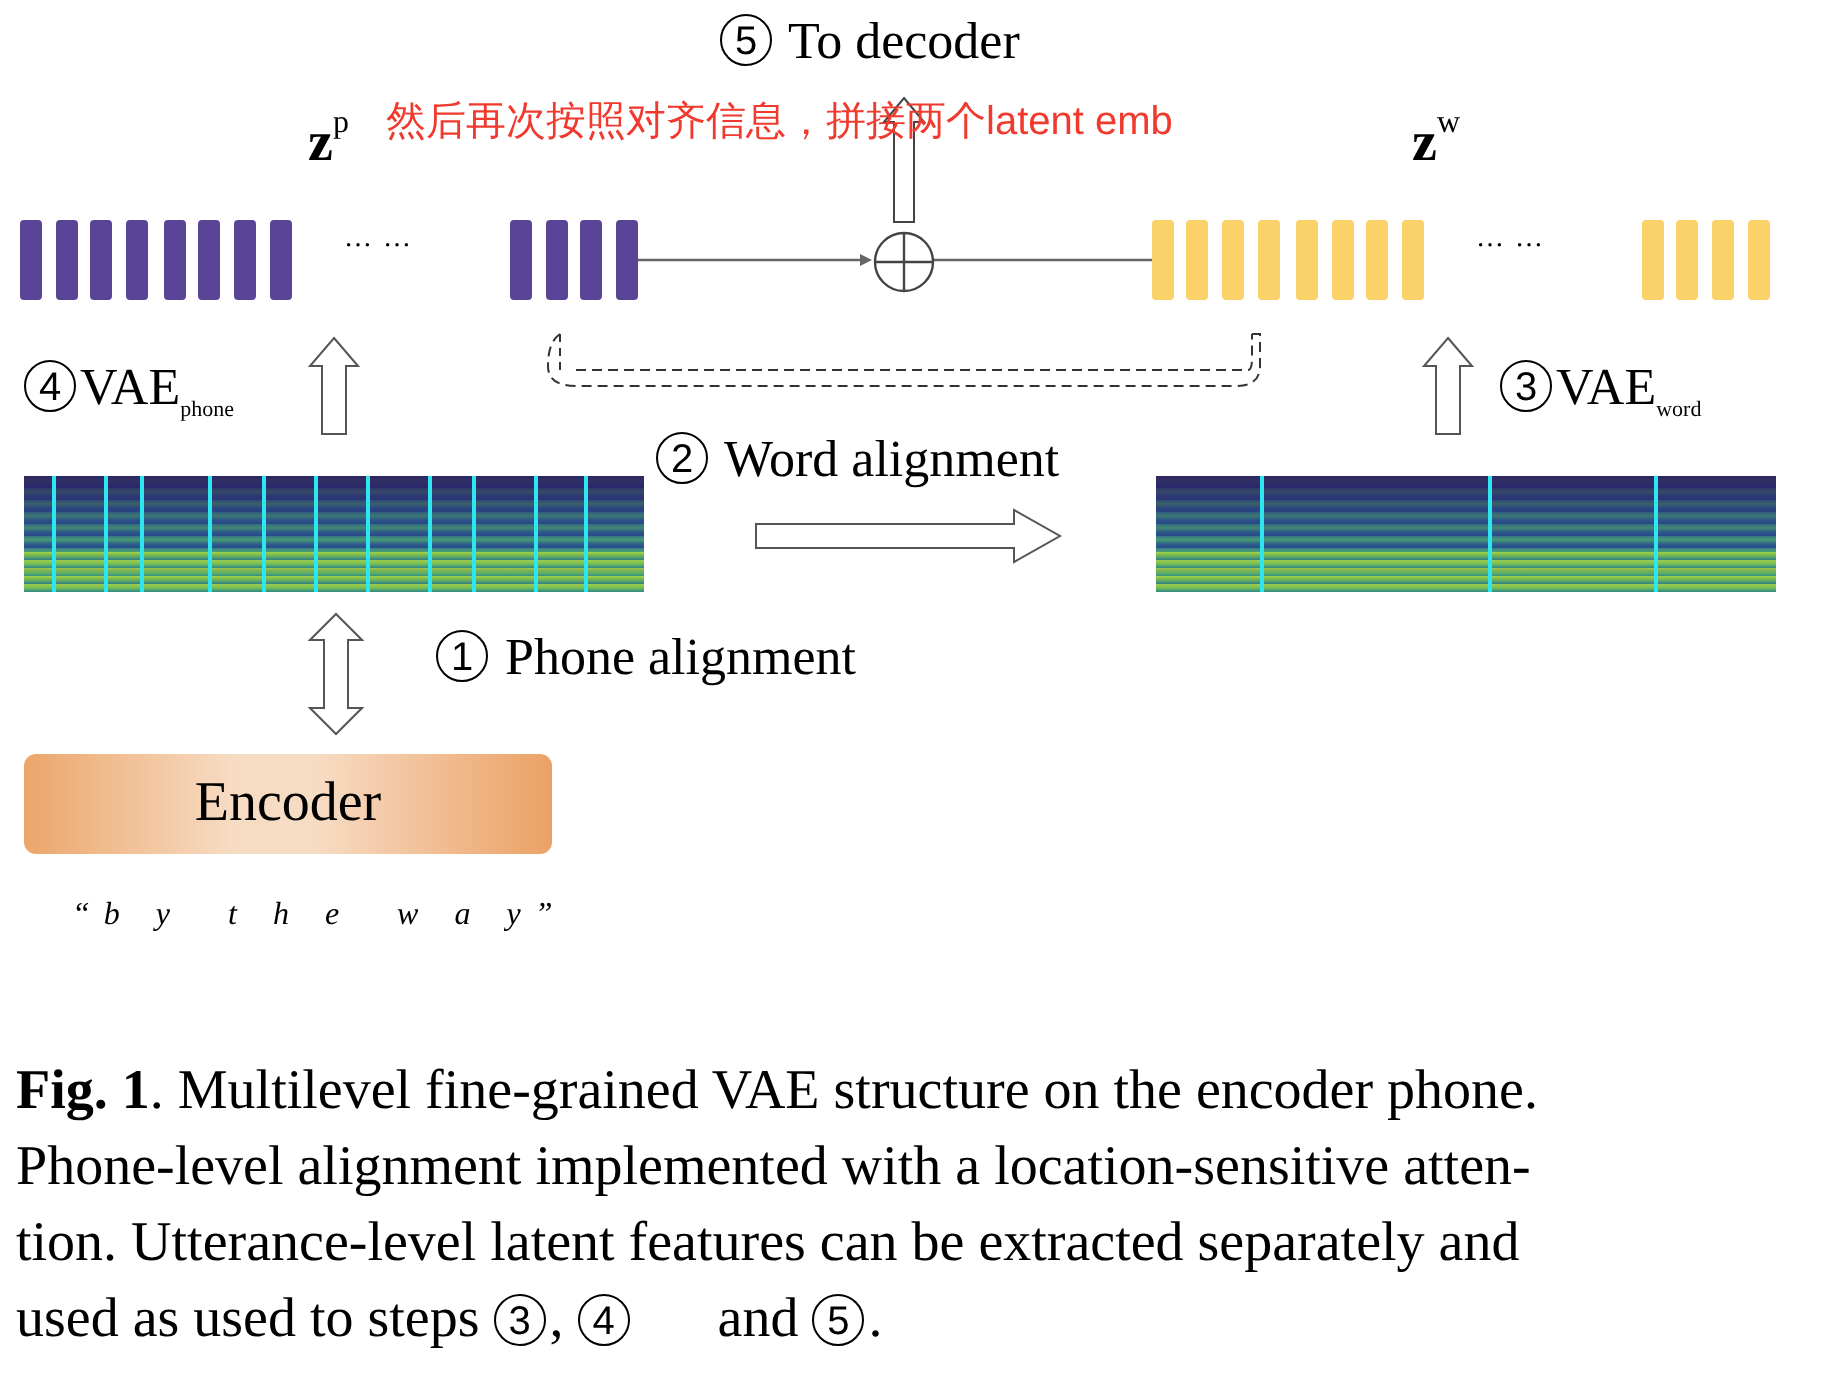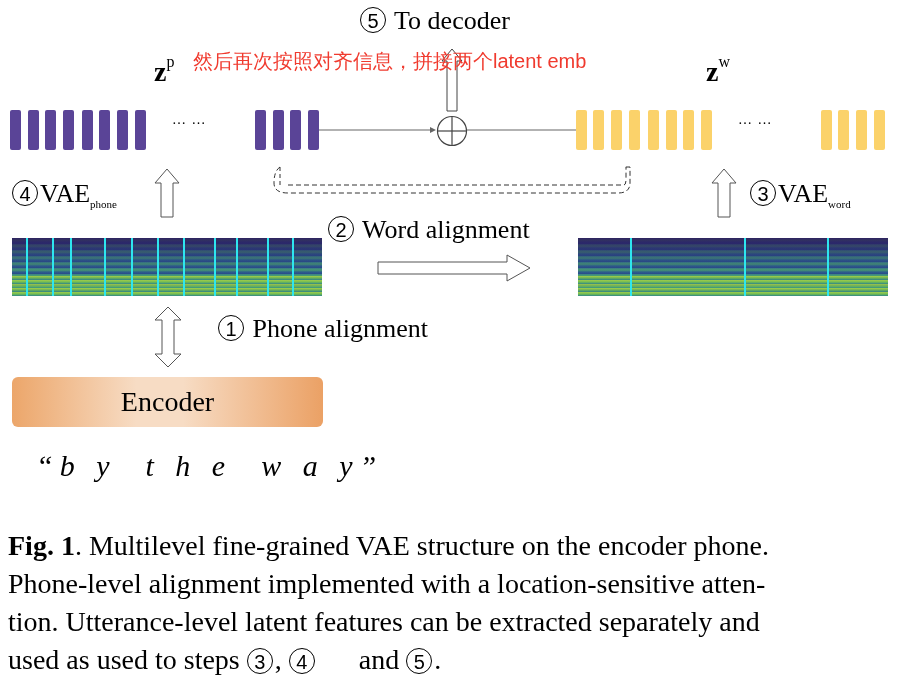--- a/index.html
+++ b/index.html
@@ -16,21 +16,21 @@
   .step { font-size:26px; white-space:nowrap; }
   .step sub { font-size:11px; }
   .spec { position:absolute; height:58px; overflow:hidden;
     background:
       linear-gradient(to bottom, rgba(44,20,90,0.85) 0%, rgba(40,60,120,0.4) 35%, rgba(0,0,0,0) 60%),
       repeating-linear-gradient(to bottom, #3a7f8a 0px, #4aa070 2px, #2e5f8f 4px, #2a4a8a 6px),
       #2b3f86; }
   .spec .hot { position:absolute; bottom:0; left:0; right:0; height:20px;
     background: repeating-linear-gradient(to bottom, #b9de3c 0px, #7cc64a 2px, #2f8e8a 4px); opacity:.8; }
   .spec .line { position:absolute; top:0; bottom:0; width:2px; background:#2ee6ef; }
-  .encoder { position:absolute; left:12px; top:377px; width:311px; height:50px; border-radius:6px;
+  .encoder { position:absolute; left:12px; top:377px; width:264px; height:50px; border-radius:6px;
     background: linear-gradient(to right, #eca66a 0%, #f7dcc4 40%, #f7dcc4 55%, #eba165 100%);
     text-align:center; line-height:50px; font-size:28px; }
   .caption { position:absolute; left:8px; top:527px; width:900px; font-size:28px; line-height:38px; }
   .caption b { font-weight:bold; }
 </style>
 </head>
 <body>
 
 <div class="abs step" style="left:360px; top:6px;">
   <span class="circ">5</span>
@@ -150,20 +150,20 @@
 <svg class="abs" style="left:154px; top:306px;" width="28" height="62" viewBox="0 0 28 62">
   <path d="M14 1 L27 14 L20 14 L20 48 L27 48 L14 61 L1 48 L8 48 L8 14 L1 14 Z" fill="#fff" stroke="#555" stroke-width="1"></path>
 </svg>
 <div class="abs step" style="left:194px; top:314px;margin-left:24px;">
   <span class="circ">1</span>
   <span>Phone alignment</span>
 </div>
 
 <div class="encoder">Encoder</div>
 
-<div class="abs" style="left:36px; top:449px; font-size:30px; font-style:italic; letter-spacing:7px; white-space:pre;">“b y  t h e  w a y”</div>
+<div class="abs" style="left:36px; top:449px; font-size:16px; font-style:italic; letter-spacing:7px; white-space:pre;">“b y  t h e  w a y”</div>
 
 <div class="caption">
   <div><b>Fig. 1</b><span>.  Multilevel fine-grained VAE structure on the encoder phone.</span></div>
   <div>Phone-level alignment implemented with a location-sensitive atten-</div>
   <div>tion. Utterance-level latent features can be extracted separately and</div>
   <div><span>used as used to steps </span><span class="circ" style="top:-2px;">3</span><span style="white-space:pre;">, </span><span class="circ" style="top:-2px;">4</span><span style="white-space:pre;margin-left:35px;"> and </span><span class="circ" style="top:-2px;">5</span><span>.</span></div>
 </div>
 
 </body></html>

